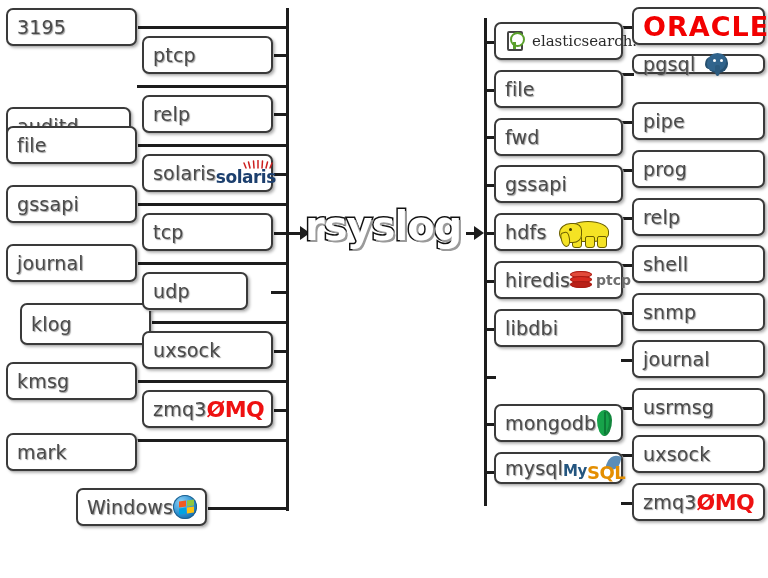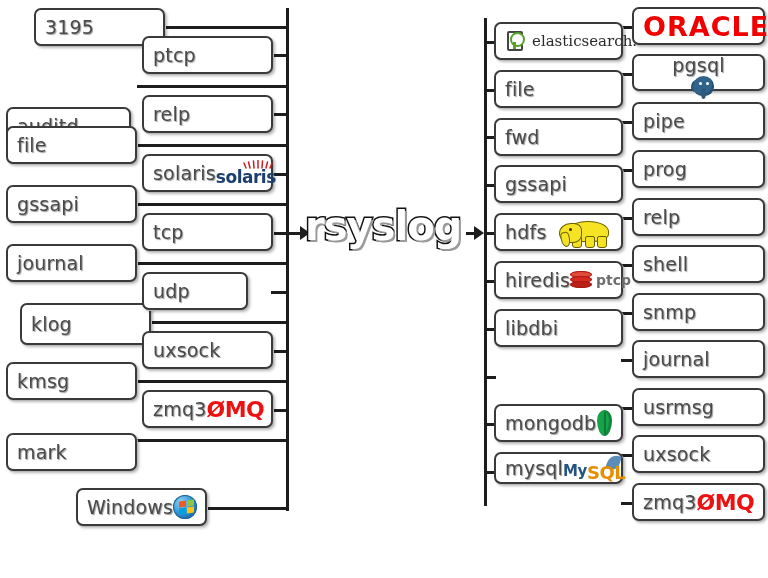--- a/index.html
+++ b/index.html
@@ -218,21 +218,21 @@
   <div class="hline" style="left:271px;top:232px;width:16px;"></div>
   <div class="hline" style="left:271px;top:291px;width:16px;"></div>
   <div class="hline" style="left:271px;top:350px;width:16px;"></div>
   <div class="hline" style="left:271px;top:409px;width:16px;"></div>
 
   <div class="hline" style="left:205px;top:507px;width:84px;"></div>
 
   <div class="hline" style="left:286px;top:232px;width:16px;"></div>
   <div class="arrow right" style="left:300px;top:226px;"></div>
 
-  <div class="box" style="left:6px;top:8px;width:131px;height:38px;margin-left:28px;">
+  <div class="box" style="left:6px;top:8px;width:131px;height:38px;">
       <span class="lbl">3195</span>
     </div>
   <div class="box" style="left:6px;top:67px;width:125px;height:38px;margin-top:40px;">
       <span class="lbl">auditd</span>
     </div>
   <div class="box" style="left:6px;top:126px;width:131px;height:38px;">
       <span class="lbl">file</span>
     </div>
   <div class="box" style="left:6px;top:185px;width:131px;height:38px;">
       <span class="lbl">gssapi</span>
@@ -403,21 +403,21 @@
         <span class="my">My</span>
           <span class="sql">SQL</span>
       </span>
     </span>
   </div>
 
   <div class="box" style="left:632px;top:7px;width:133px;height:38px;">
     <span class="oracle-logo">ORACLE</span>
   </div>
 
-  <div class="box" style="left:632px;top:54px;width:133px;height:37px;flex-direction:column;">
+  <div class="box" style="left:632px;top:54px;width:133px;height:20px;">
     <span class="lbl">pgsql</span>
     <span class="logo" style="margin-left:10px;">
       <span class="pg-elephant">
           <span class="ear"></span>
           <span class="head"></span>
           <span class="eyeL"></span>
           <span class="eyeR"></span>
           <span class="trunk"></span>
         </span>
     </span>

